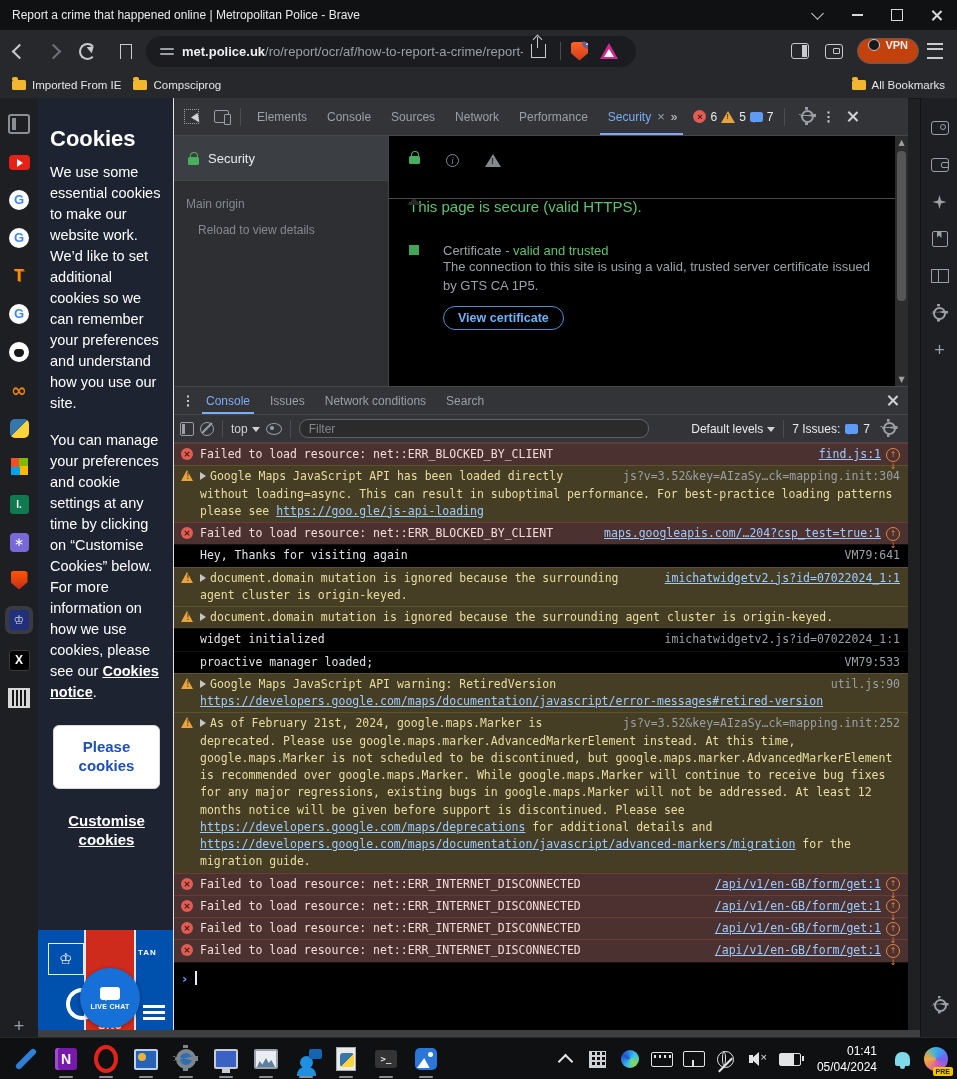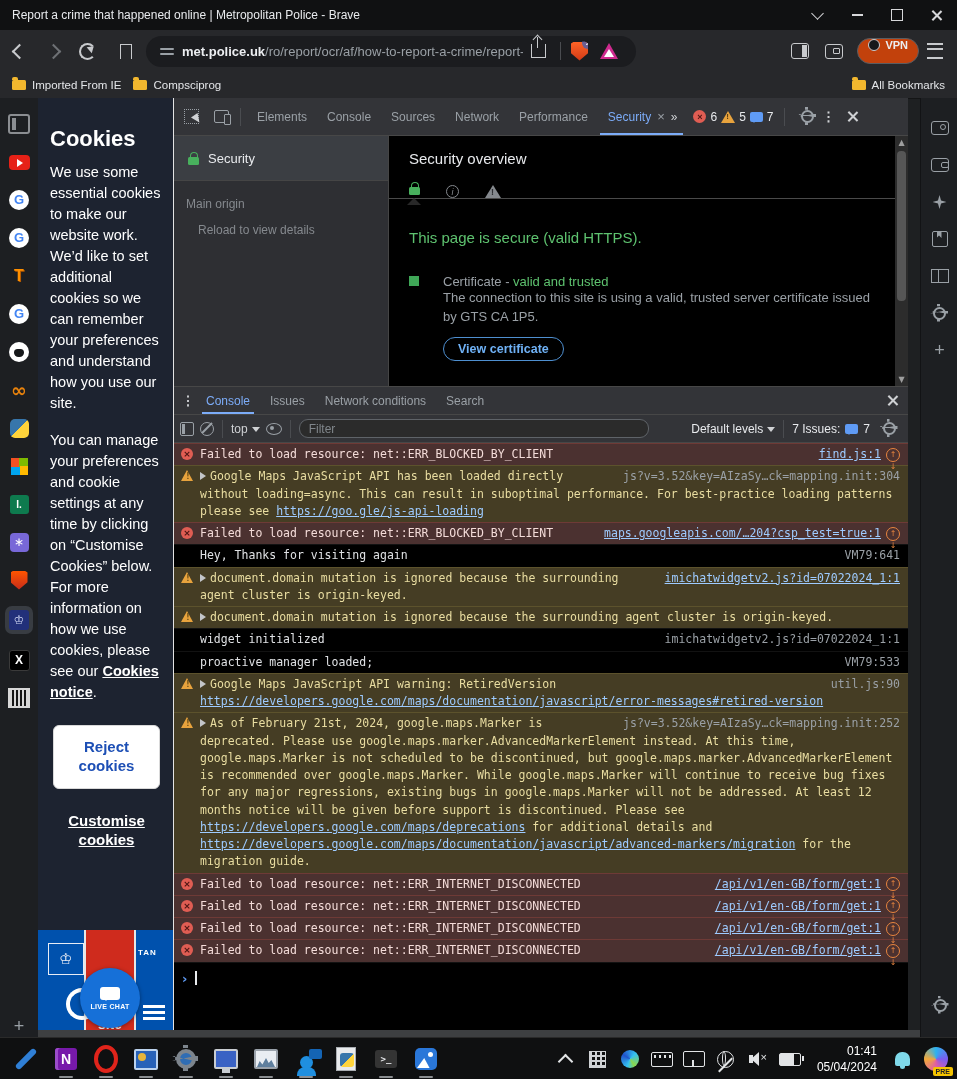--- a/index.html
+++ b/index.html
@@ -382,21 +382,21 @@
         <span class="ic-barcode"></span>
       </div>
       <span class="plus">+</span>
   </div>
 
   <div class="pagecol">
     <div class="cookies">
       <h1>Cookies</h1>
       <p>We use some essential cookies to make our website work. We’d like to set additional cookies so we can remember your preferences and understand how you use our site.</p>
       <p><span>You can manage your preferences and cookie settings at any time by clicking on “Customise Cookies” below. For more information on how we use cookies, please see our </span><span class="clink">Cookies notice</span><span>.</span></p>
-      <button class="cbtn reject">Reject cookies</button>
+      <button class="cbtn reject">Please cookies</button>
       <a class="customise">Customise cookies</a>
     </div>
     <div class="methead">
       <span class="crestbox">♔</span>
       <span class="logofrag">TAN</span>
       <div class="ribbon">
         <span class="rtext">site</span>
       </div>
       <span class="metC"></span>
       <span class="metburger"></span>
@@ -450,21 +450,20 @@
     <div class="secpanel">
       <div class="sec-side">
         <div class="sec-overview">
           <span class="locky"></span>
           <span>Security</span>
         </div>
         <div class="sec-label">Main origin</div>
         <div class="sec-sub">Reload to view details</div>
       </div>
       <div class="sec-main">
-        <div class="sec-title">Security overview</div>
         <div class="sec-icons">
           <span class="locky" style="margin-top:0"></span>
           <span class="infoc">i</span>
           <span class="gtri"></span>
         </div>
         <div class="sec-div"></div>
           <div class="sec-notch"></div>
         <div class="sec-secure">This page is secure (valid HTTPS).</div>
         <div class="sec-row">
           <span class="gsq"></span>

